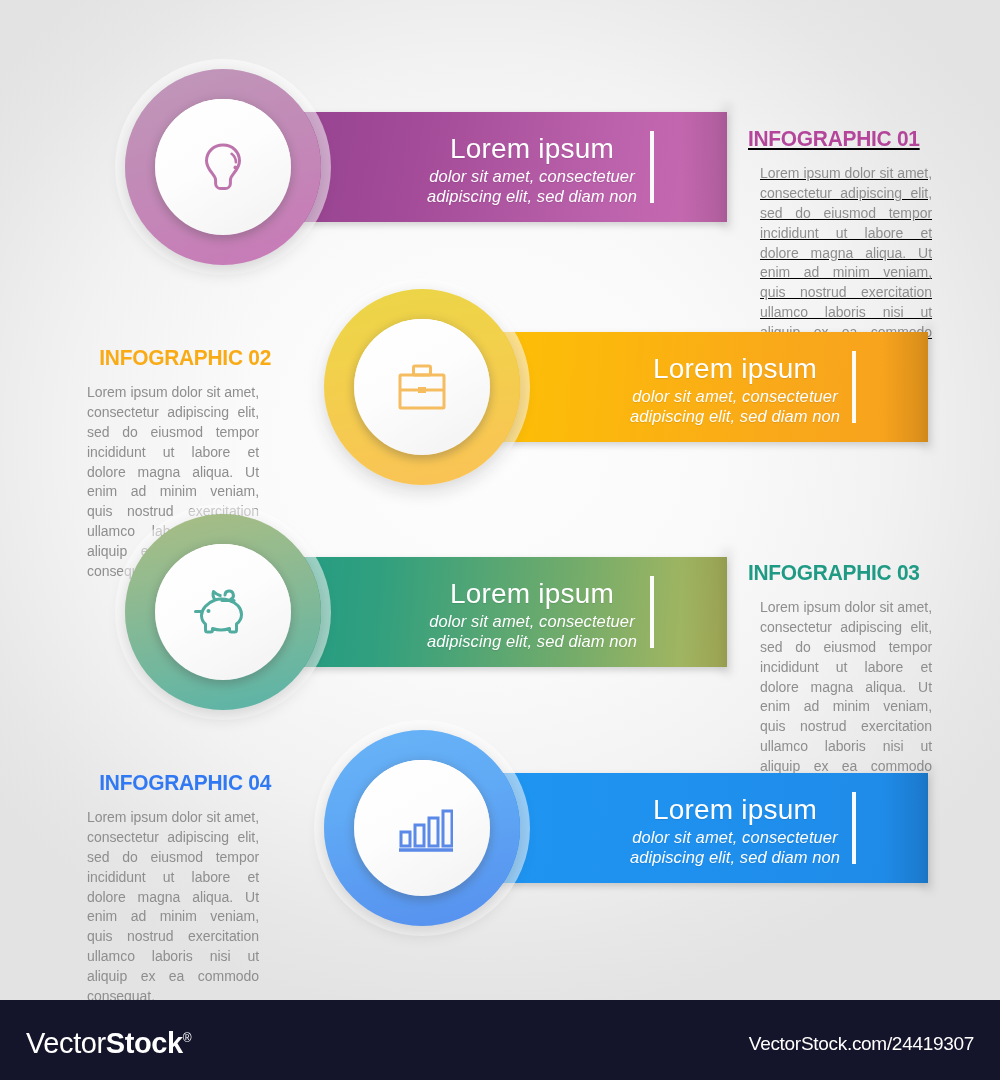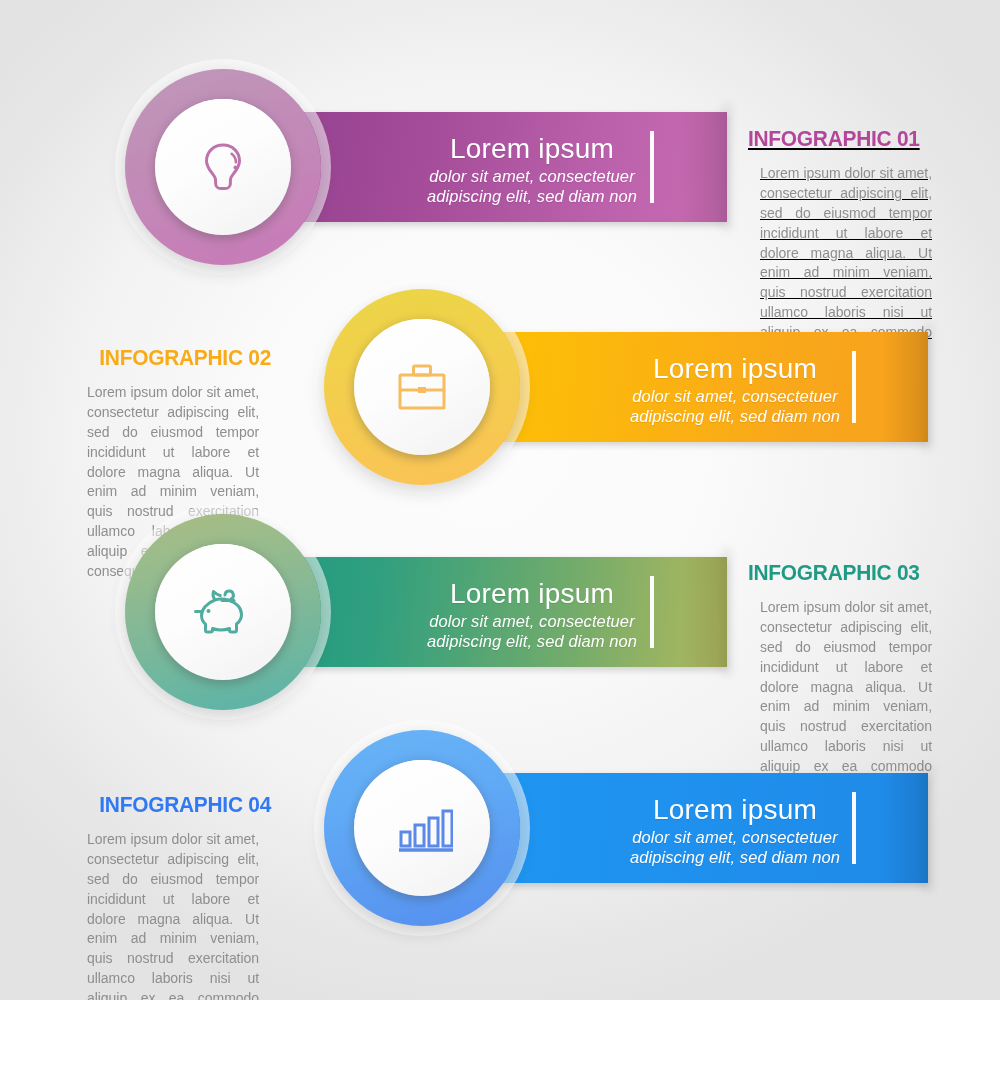--- a/index.html
+++ b/index.html
@@ -323,22 +323,28 @@
             <rect x="10" y="33" width="9" height="14" fill="none" stroke="#1b5ce0" stroke-width="3"></rect>
             <rect x="24" y="26" width="9" height="21" fill="none" stroke="#1b5ce0" stroke-width="3"></rect>
             <rect x="38" y="19" width="9" height="28" fill="none" stroke="#1b5ce0" stroke-width="3"></rect>
             <rect x="52" y="12" width="9" height="35" fill="none" stroke="#1b5ce0" stroke-width="3"></rect>
             <line x1="8" y1="51" x2="62" y2="51" stroke="#1b5ce0" stroke-width="3.4" stroke-linecap="butt"></line>
           </svg>
         </div>
         <div class="lobe"></div>
       </div>
 
-      <div class="info" style="left:75px; top:792px;">
+      <div class="info" style="left:75px; top:770px;">
         <h3 class="ralign" style="color:#3179f3;">INFOGRAPHIC 04</h3>
         <p>Lorem ipsum dolor sit amet, consectetur adipiscing elit, sed do eiusmod tempor incididunt ut labore et dolore magna aliqua. Ut enim ad minim veniam, quis nostrud exercitation ullamco laboris nisi ut aliquip ex ea commodo consequat.</p>
       </div>
     </div>
 
   </div>
 
+  <div id="footer">
+    <div id="brand">
+      <span class="thin">Vector</span><span class="bold">Stock</span><sup>®</sup>
+    </div>
+    <div id="wmurl">VectorStock.com/24419307</div>
+  </div>
 
 </div>
 
 </body></html>

